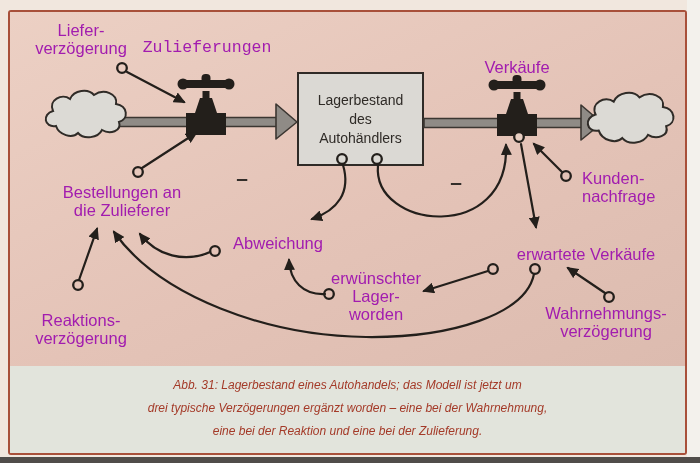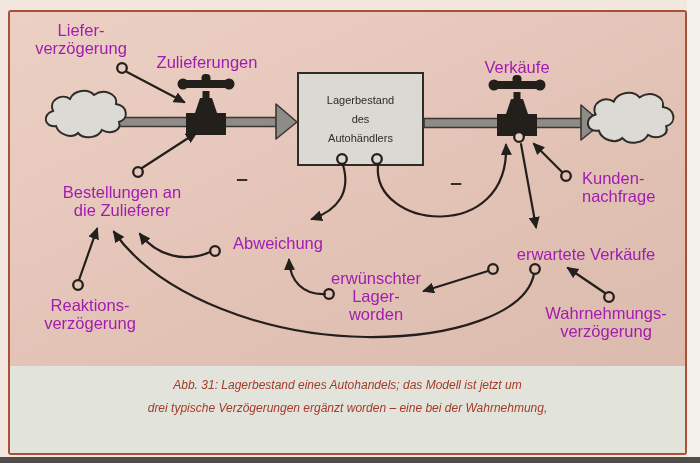--- a/index.html
+++ b/index.html
@@ -15,21 +15,21 @@
     border:2px solid #a8503a; border-radius:3px; box-sizing:border-box;
     display:flex; flex-direction:column; overflow:hidden;
   }
   .panel-pink{height:354px; background:linear-gradient(155deg,#ecd0c4 0%,#e4c3b7 55%,#dcbbaf 100%);}
   .panel-caption{flex:1; background:#e2e4dc;}
   svg.overlay{position:absolute; left:0; top:0; z-index:3;}
   .stock-box{
     position:absolute; left:297px; top:72px; width:127px; height:94px;
     background:#dbd9d4; border:2px solid #2f2b27; box-sizing:border-box;
     z-index:2; display:flex; flex-direction:column; justify-content:center;
-    text-align:center; color:#2f2b27; font-size:11px; line-height:19px;
+    text-align:center; color:#2f2b27; font-size:14px; line-height:19px;
   }
   .lbl{
     position:absolute; z-index:4; color:#a21caf; font-size:16.5px; line-height:18px;
     text-align:center; transform:translate(-50%,-50%); white-space:nowrap;
   }
   .lbl.left-align{text-align:left; transform:translate(0,-50%);}
   .minus{
     position:absolute; z-index:4; color:#332e2a; font-size:21px; font-weight:bold;
     transform:translate(-50%,-50%);
   }
@@ -120,21 +120,21 @@
       <circle cx="78" cy="285" r="4.8"></circle>
       <circle cx="609" cy="297" r="4.8"></circle>
     </g>
   </svg>
 
   <div class="lbl" style="left:81px; top:39px;">
     <div>Liefer-</div>
     <div>verzögerung</div>
   </div>
 
-  <div class="lbl" style="left:207px; top:62px;">Zulieferungen</div>
+  <div class="lbl" style="left:207px; top:48px;font-family:Liberation Mono, monospace;">Zulieferungen</div>
 
   <div class="lbl" style="left:517px; top:67px;">Verkäufe</div>
 
   <div class="lbl" style="left:122px; top:201px;">
     <div>Bestellungen an</div>
     <div>die Zulieferer</div>
   </div>
 
   <div class="lbl" style="left:278px; top:243px;text-align:center;">Abweichung</div>
 
@@ -144,32 +144,33 @@
     <div>worden</div>
   </div>
 
   <div class="lbl" style="left:541px; top:254px;margin-left:45px;">erwartete Verkäufe</div>
 
   <div class="lbl left-align" style="left:582px; top:187px;">
     <div>Kunden-</div>
     <div>nachfrage</div>
   </div>
 
-  <div class="lbl" style="left:81px; top:314px;margin-left:9px;">
+  <div class="lbl" style="left:81px; top:329px;">
     <div>Reaktions-</div>
     <div>verzögerung</div>
   </div>
 
   <div class="lbl" style="left:606px; top:322px;">
     <div>Wahrnehmungs-</div>
     <div>verzögerung</div>
   </div>
 
   <span class="minus" style="left:242px; top:178px;">–</span>
   <span class="minus" style="left:456px; top:182px;">–</span>
 
   <div class="caption">
     <div>Abb. 31: Lagerbestand eines Autohandels; das Modell ist jetzt um</div>
     <div>drei typische Verzögerungen ergänzt worden – eine bei der Wahrnehmung,</div>
+    <div>eine bei der Reaktion und eine bei der Zulieferung.</div>
   </div>
 
   <div class="bottom-shadow"></div>
 </div>
 
 </body></html>

